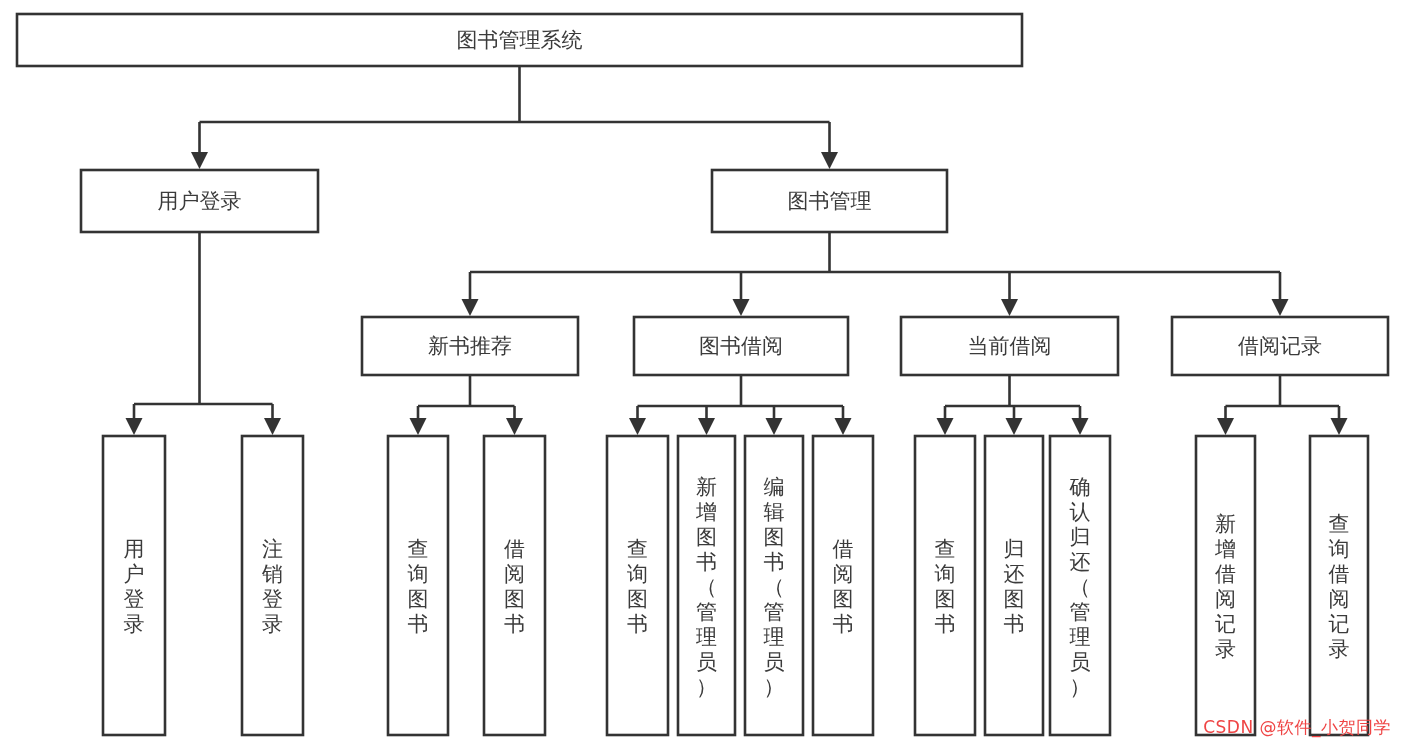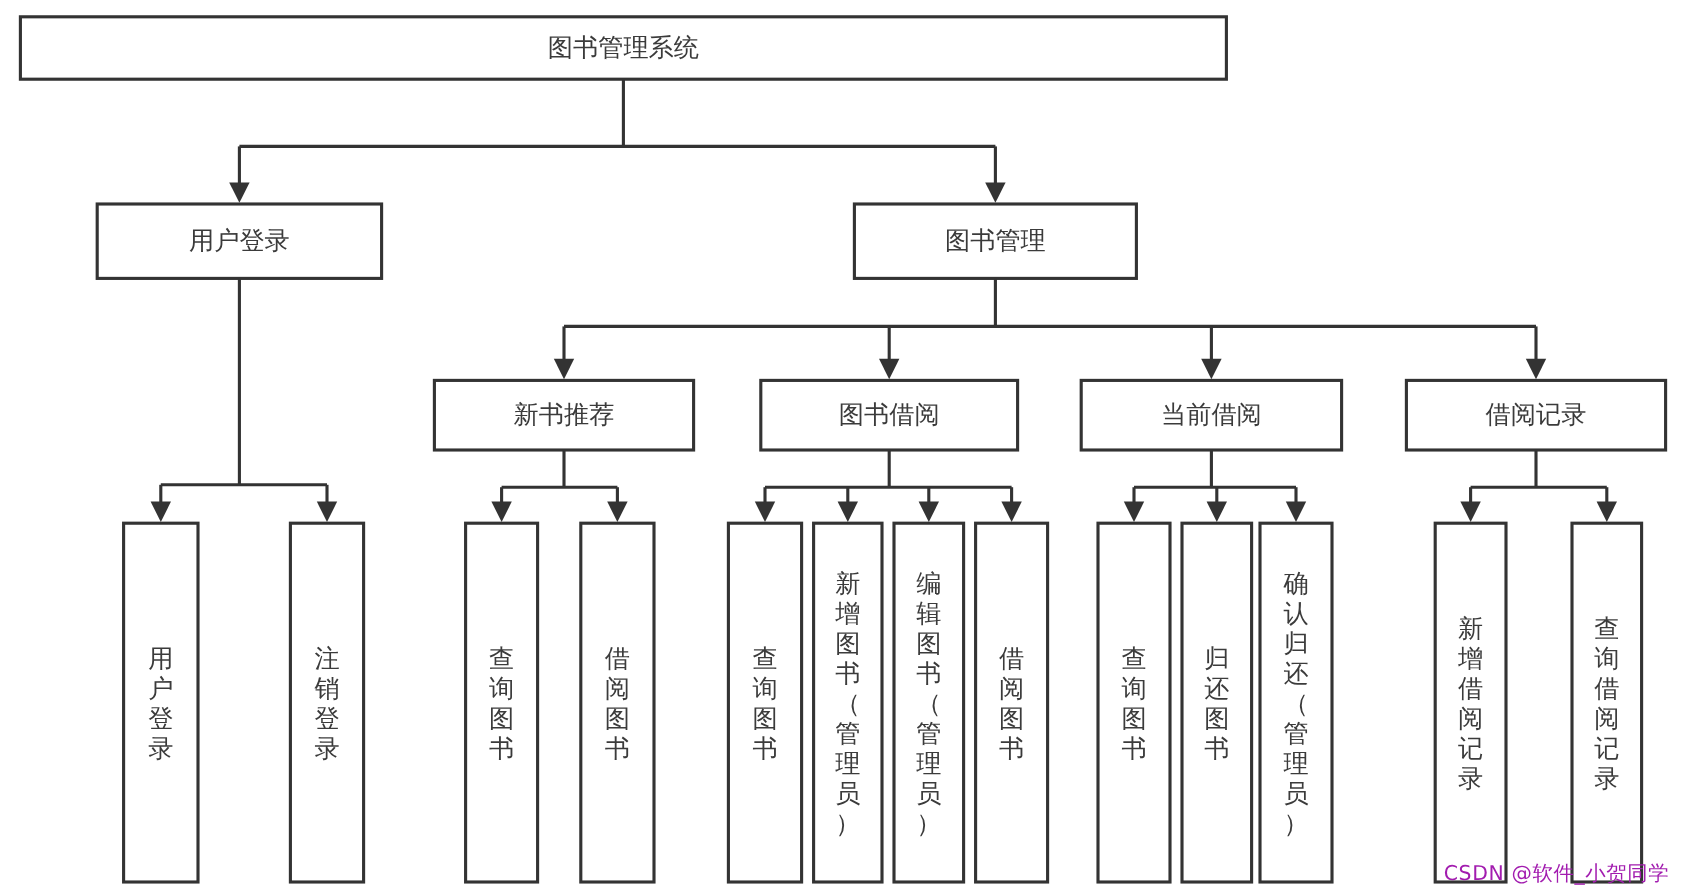--- a/index.html
+++ b/index.html
@@ -52,21 +52,21 @@
   .node-label-vertical {
     fill: #3b3b3b;
     font-family: "DejaVu Sans", "Liberation Sans", sans-serif;
     font-size: 21px;
     text-anchor: middle;
   }
   .watermark-text {
     position: absolute;
     right: 14px;
     bottom: 8px;
-    color: #a21caf;
+    color: #ef4444;
     font-size: 17px;
     font-family: "DejaVu Sans", "Liberation Sans", sans-serif;
     white-space: nowrap;
     letter-spacing: 0.5px;
     pointer-events: none;
   }
 </style>
 </head>
 <body>
 

